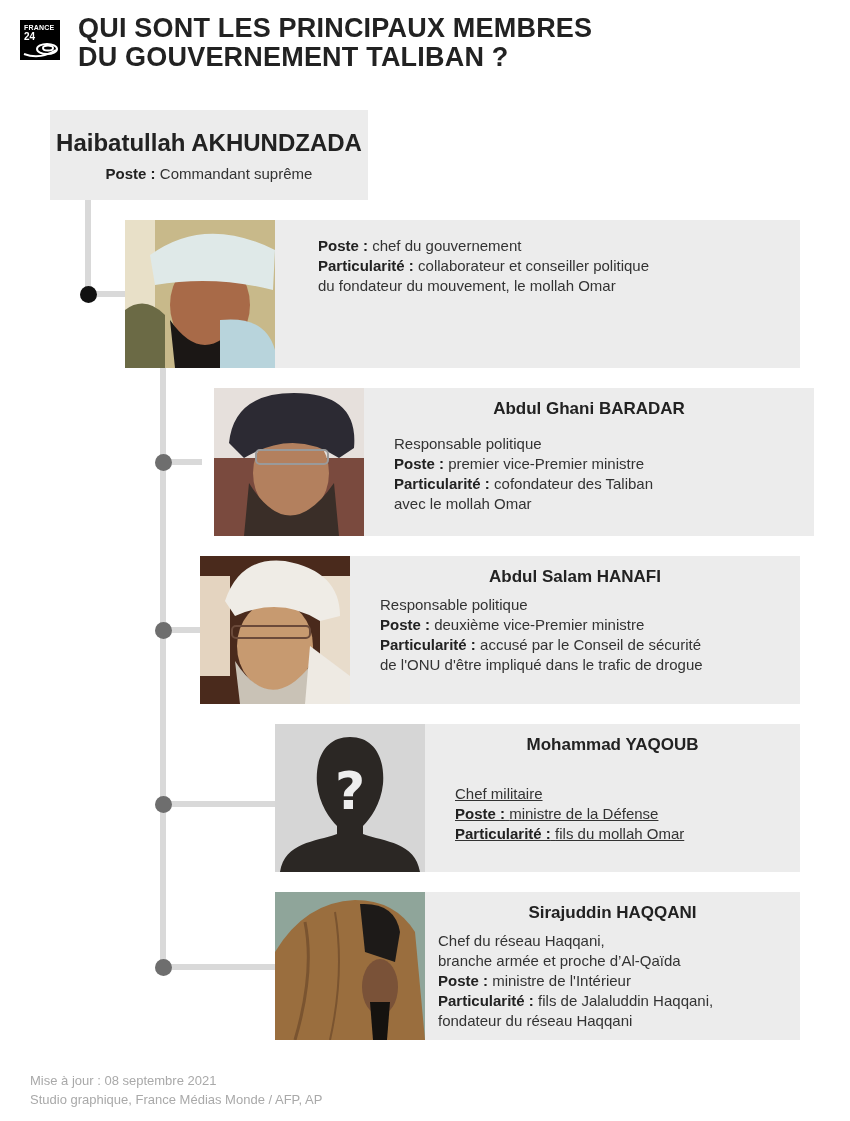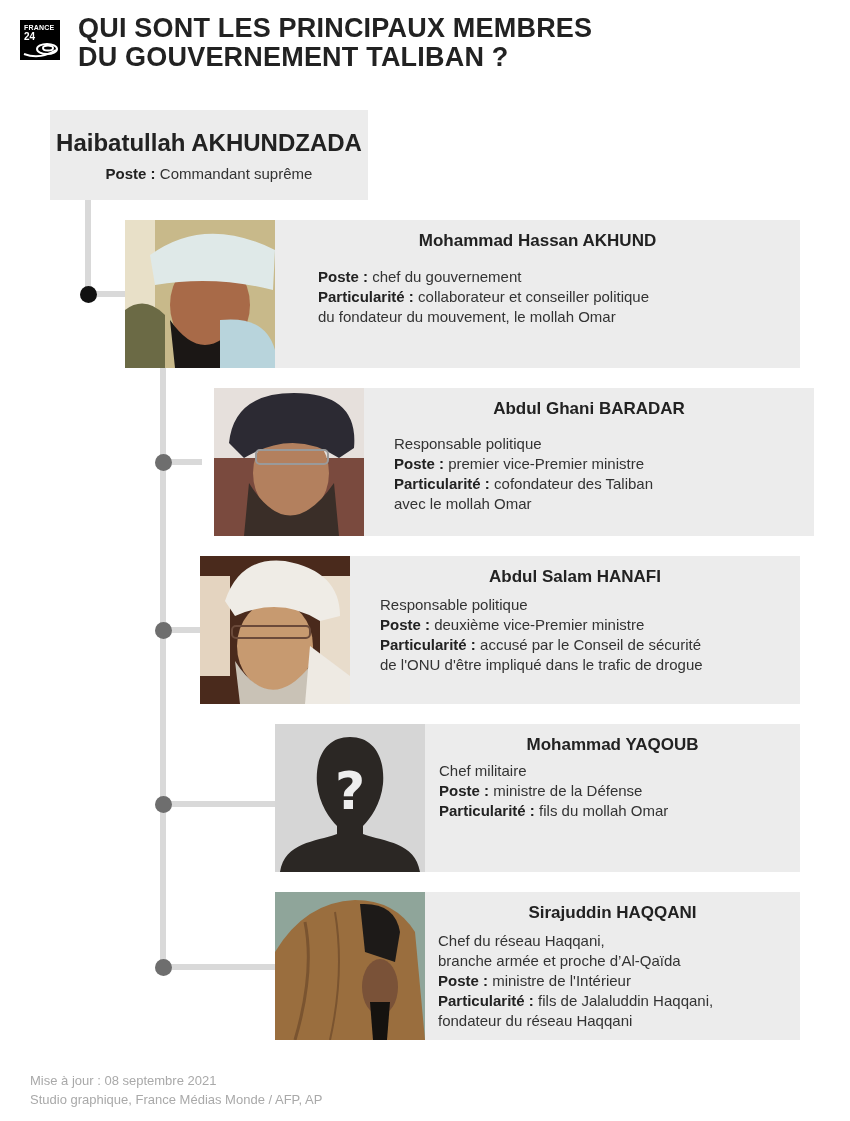--- a/index.html
+++ b/index.html
@@ -75,21 +75,20 @@
       <rect width="150" height="148" fill="#c8b98a"></rect>
       <rect x="0" y="0" width="30" height="148" fill="#e8e0c8"></rect>
       <path d="M0 90 Q20 75 40 95 L40 148 L0 148 Z" fill="#6b6a45"></path>
       <ellipse cx="85" cy="85" rx="40" ry="48" fill="#a86a48"></ellipse>
       <path d="M25 35 Q80 -5 150 30 L148 70 Q90 55 30 65 Z" fill="#dfe9e8"></path>
       <path d="M45 100 Q80 150 115 100 L110 148 L50 148 Z" fill="#1b1715"></path>
       <path d="M95 100 Q140 95 150 130 L150 148 L95 148 Z" fill="#b8d4dc"></path>
     </svg>
   </div>
   <div class="info">
-    <div class="name">Mohammad Hassan AKHUND</div>
     <div class="text" style="padding-left:31px; margin-top:16px;margin-left:12px;">
       <div><b>Poste :</b> <span>chef du gouvernement</span></div>
       <div><b>Particularité :</b> <span>collaborateur et conseiller politique</span></div>
       <div>du fondateur du mouvement, le mollah Omar</div>
     </div>
   </div>
 </div>
 
 <div class="card" style="left:200px; top:388px; width:600px;padding-left:14px;">
   <div class="photo">
@@ -140,21 +139,21 @@
 <div class="card" style="left:275px; top:724px; width:525px;">
   <div class="photo" style="background:#d6d6d6;">
     <svg width="150" height="148" viewBox="0 0 150 148">
       <rect width="150" height="148" fill="#d6d6d6"></rect>
       <path d="M75 13 C50 13 40 35 42 60 C44 80 55 95 62 102 L62 110 C40 118 10 118 5 148 L145 148 C140 118 110 118 88 110 L88 102 C95 95 106 80 108 60 C110 35 100 13 75 13 Z" fill="#2b2724"></path>
       <text x="75" y="85" text-anchor="middle" font-family="DejaVu Sans, sans-serif" font-weight="bold" font-size="52" fill="#eeeeee">?</text>
     </svg>
   </div>
   <div class="info">
     <div class="name">Mohammad YAQOUB</div>
-    <div class="text" style="padding-left:14px; margin-top:6px;">
+    <div class="text" style="padding-left:30px; margin-top:29px;text-decoration:underline;">
       <div>Chef militaire</div>
       <div><b>Poste :</b> <span>ministre de la Défense</span></div>
       <div><b>Particularité :</b> <span>fils du mollah Omar</span></div>
     </div>
   </div>
 </div>
 
 <div class="card" style="left:275px; top:892px; width:525px;">
   <div class="photo">
     <svg width="150" height="148" viewBox="0 0 150 148">

